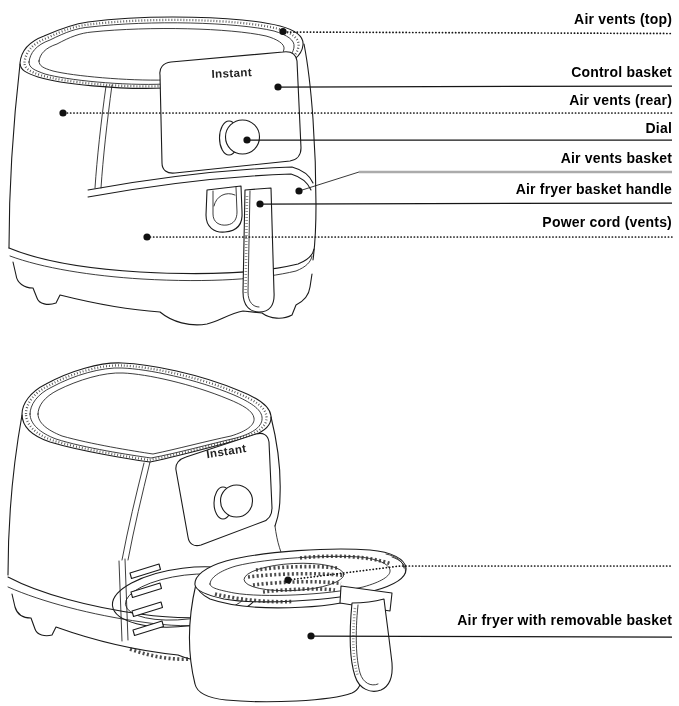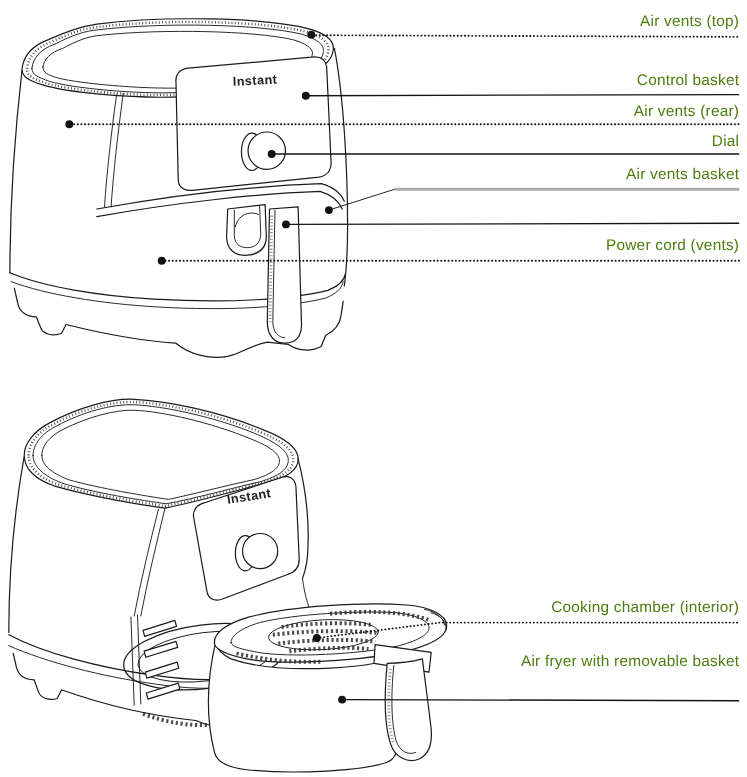--- a/index.html
+++ b/index.html
@@ -1,20 +1,20 @@
 <!DOCTYPE html>
 <html><head>
 <meta charset="utf-8">
 <style>
   html,body{margin:0;padding:0;background:#fff;}
   .canvas{position:relative;width:679px;height:706px;background:#ffffff;overflow:hidden;
           font-family:"Liberation Sans",sans-serif;}
   .art{position:absolute;left:0;top:0;}
-  .label{position:absolute;right:7px;font-size:14px;line-height:17px;color:#4d7c0f;
-         letter-spacing:.2px;white-space:nowrap;font-weight:400;}
+  .label{position:absolute;right:7px;font-size:14px;line-height:17px;color:#000000;
+         letter-spacing:.2px;white-space:nowrap;font-weight:700;}
   
   .s{fill:none;stroke:#1b1b1b;stroke-width:1.1;stroke-linecap:round;stroke-linejoin:round}
   .f{fill:#ffffff;stroke:#1b1b1b;stroke-width:1.1;stroke-linejoin:round}
   .tex{fill:none;stroke:#2b2b2b;stroke-width:2.3;stroke-dasharray:.9 2.1;opacity:.8}
   .holes{fill:none;stroke:#2e2e2e;stroke-width:3.6;stroke-dasharray:2 2.4;opacity:.85;stroke-linecap:butt}
   .hatch{fill:none;stroke:#3a3a3a;stroke-width:2.6;stroke-dasharray:1 2;opacity:.55}
   .lead{fill:none;stroke:#151515;stroke-width:1.25}
   .leadDot{fill:none;stroke:#151515;stroke-width:1.7;stroke-dasharray:.2 3.1;stroke-linecap:round}
   .leadGray{fill:none;stroke:#ababab;stroke-width:2.6}
   .thin{stroke-width:.85}
@@ -178,17 +178,17 @@
           <circle class="cdot" cx="311" cy="636" r="3.6"></circle>
       </g>
     </g>
   </svg>
 
   <div class="label" style="top:11px">Air vents (top)</div>
   <div class="label" style="top:64px">Control basket</div>
   <div class="label" style="top:92px">Air vents (rear)</div>
   <div class="label" style="top:120px">Dial</div>
   <div class="label" style="top:150px">Air vents basket</div>
+  <div class="label" style="top:181px">Air fryer basket handle</div>
   <div class="label" style="top:214px">Power cord (vents)</div>
-  <div class="label" style="top:543px">Cooking chamber (interior)</div>
-  <div class="label" style="top:592px">Air fryer with removable basket</div>
+  <div class="label" style="top:612px">Air fryer with removable basket</div>
 
 </div>
 
 </body></html>

